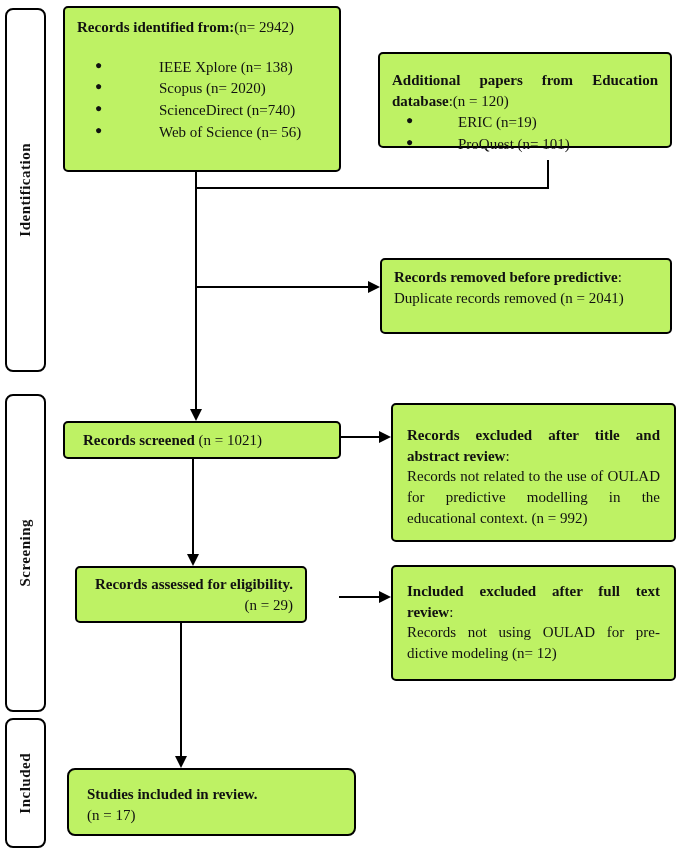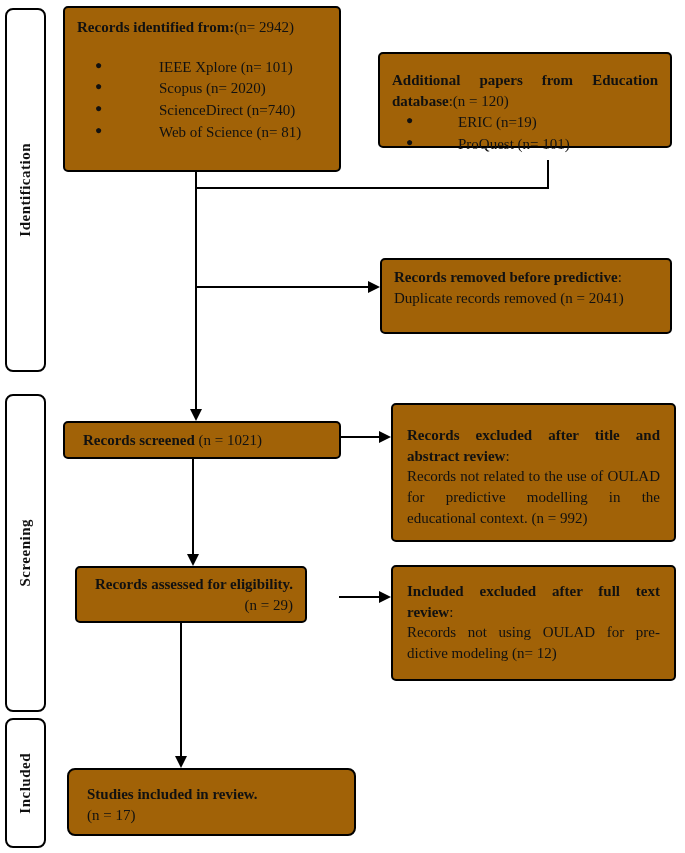--- a/index.html
+++ b/index.html
@@ -1,21 +1,21 @@
 <!DOCTYPE html>
 <html><head>
 <meta charset="utf-8">
 <style>
   html,body{margin:0;padding:0;background:#ffffff;}
   .canvas{
     position:relative;width:685px;height:853px;background:#ffffff;
     font-family:"Liberation Serif", serif;color:#111;overflow:hidden;
   }
   .fbox{
-    position:absolute;border:2px solid #000;border-radius:5px;background:#a16207;
+    position:absolute;border:2px solid #000;border-radius:5px;background:#bef264;
     box-sizing:border-box;font-size:15px;line-height:1.38;
   }
   .fbox p{margin:0;}
   .just{text-align:justify;}
   .bold{font-weight:bold;}
   .side-box{
     position:absolute;left:5px;width:41px;border:2px solid #000;border-radius:8px;
     background:#fff;box-sizing:border-box;display:flex;align-items:center;justify-content:center;
   }
   .side-label{
@@ -60,24 +60,24 @@
   <div class="side-box" style="top:394px;height:318px;">
     <span class="side-label">Screening</span>
   </div>
   <div class="side-box" style="top:718px;height:130px;">
     <span class="side-label">Included</span>
   </div>
 
   <div class="fbox" style="left:63px;top:6px;width:278px;height:166px;padding:9px 12px;">
     <p class="just"><span class="bold">Records identified from:</span><span>(n= 2942)</span></p>
     <div class="gap-sm"></div>
-    <div class="bullet-row"><span class="bullet-dot">●</span><span>IEEE Xplore (n= 101)</span></div>
+    <div class="bullet-row"><span class="bullet-dot">●</span><span>IEEE Xplore (n= 138)</span></div>
     <div class="bullet-row"><span class="bullet-dot">●</span><span>Scopus (n= 2020)</span></div>
     <div class="bullet-row"><span class="bullet-dot">●</span><span>ScienceDirect (n=740)</span></div>
-    <div class="bullet-row"><span class="bullet-dot">●</span><span>Web of Science (n= 81)</span></div>
+    <div class="bullet-row"><span class="bullet-dot">●</span><span>Web of Science (n= 56)</span></div>
   </div>
 
   <div class="fbox bullets-sm" style="left:378px;top:52px;width:294px;height:96px;padding:16px 12px 8px 12px;">
     <p class="just"><span class="bold">Additional papers from Education database</span><span>:(n = 120)</span></p>
     <div class="bullet-row"><span class="bullet-dot">●</span><span>ERIC (n=19)</span></div>
     <div class="bullet-row"><span class="bullet-dot">●</span><span>ProQuest (n= 101)</span></div>
   </div>
 
   <div class="fbox" style="left:380px;top:258px;width:292px;height:76px;padding:7px 12px;">
     <p><span class="bold">Records removed before predictive</span><span>:</span></p>

